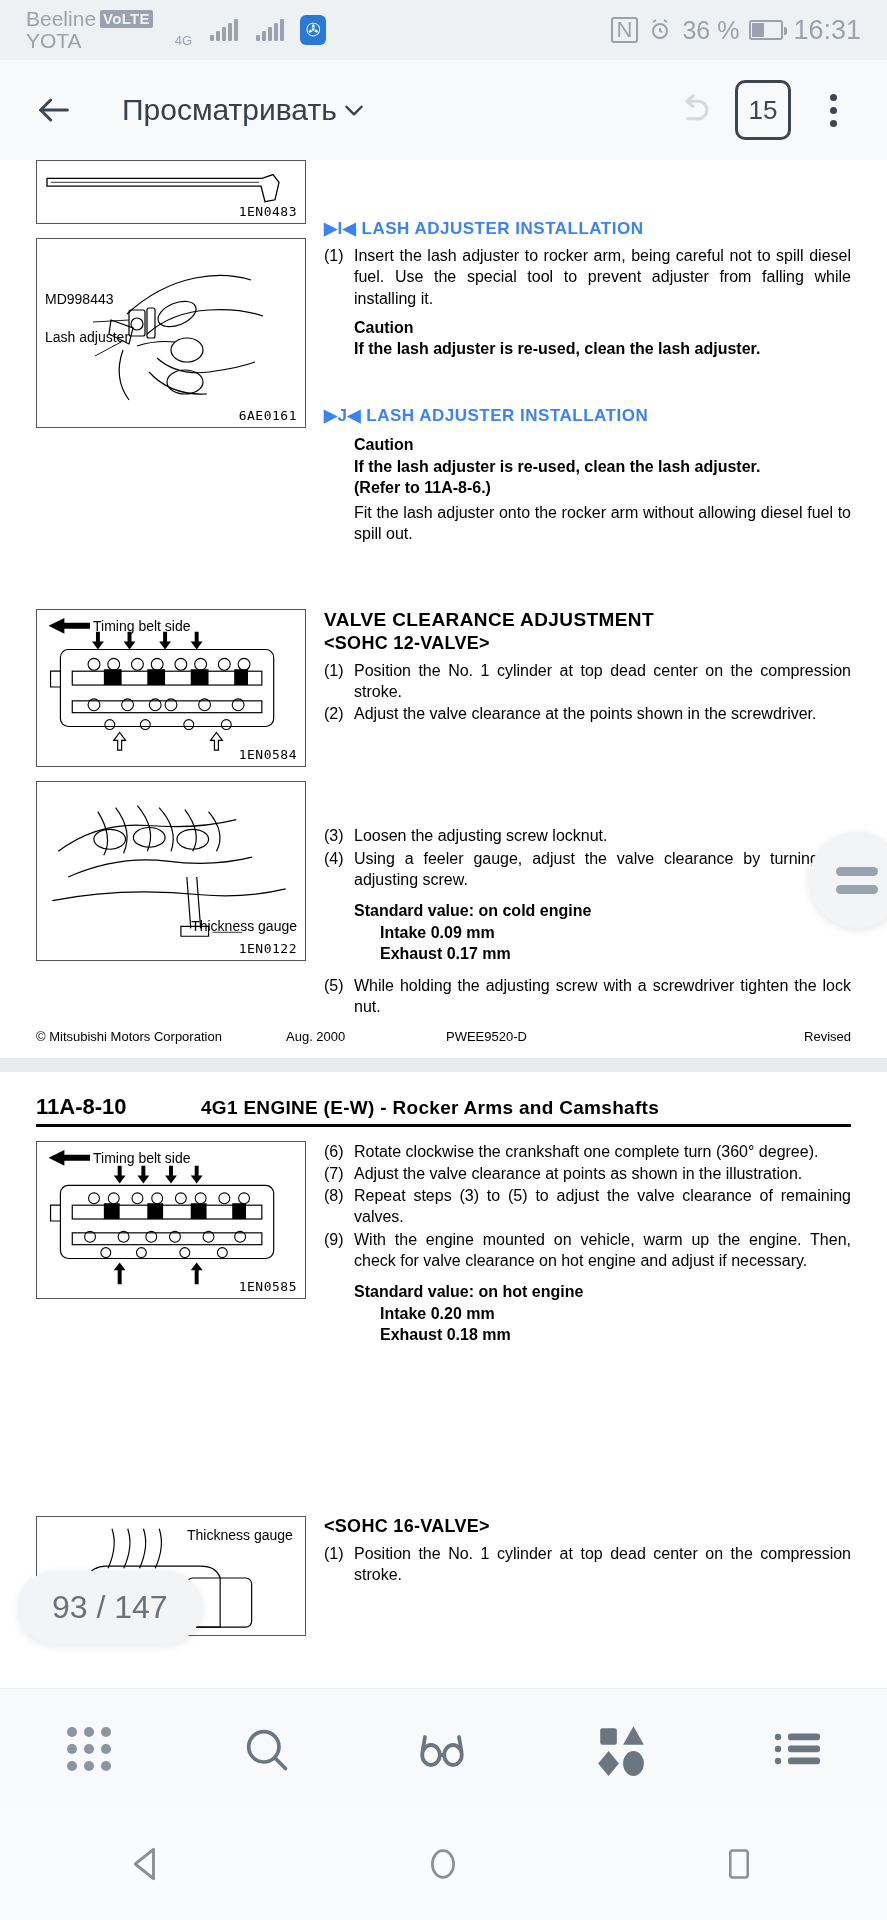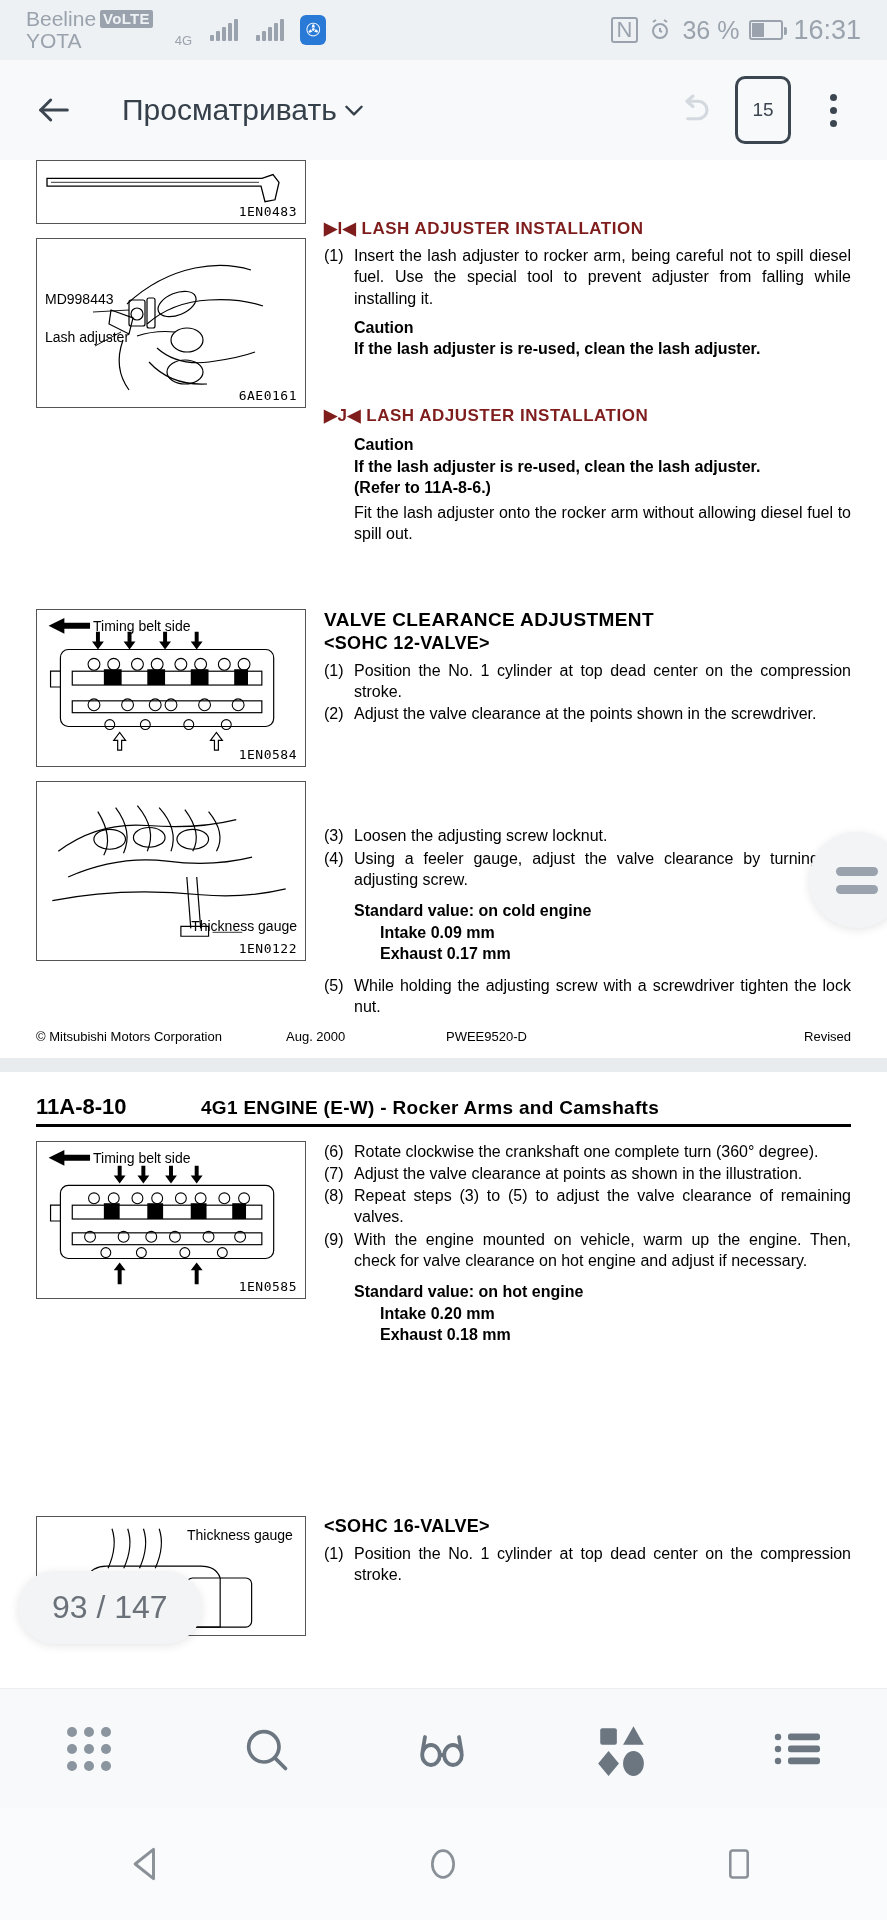--- a/index.html
+++ b/index.html
@@ -45,44 +45,44 @@
     display: flex; align-items: center; padding: 0 26px; gap: 14px;
     position: relative;
   }
   .icon-btn { width: 56px; height: 56px; display:flex; align-items:center; justify-content:center;
               color: #3c4650; }
   .app-title { font-size: 30px; color: #36404a; margin-left: 26px; display:flex;align-items:center;gap:4px;}
   .chev { font-size: 22px; color:#36404a; }
   .spacer { flex: 1; }
   .undo { color: #d3d9df; }
   .pagecount {
-    min-width: 56px; height: 68px; border: 3px solid #3c4650; border-radius: 10px;
+    min-width: 56px; height: 60px; border: 3px solid #3c4650; border-radius: 10px;
     display:flex; align-items:center; justify-content:center;
-    font-size: 19px; color:#3c4650; padding: 0 8px;
+    font-size: 26px; color:#3c4650; padding: 0 8px;
   }
   .kebab { display:flex; flex-direction:column; gap:6px; align-items:center; }
   .kebab i { width:7px;height:7px;border-radius:50%;background:#3c4650;display:block;}
 
   
   .doc { position:absolute; top:160px; left:0; right:0; bottom:232px; background:#fff; overflow:hidden; }
   .page { position:relative; background:#fff; padding: 0 36px; }
   .sep { height: 14px; background:#e9ecef; margin-top: 14px; }
 
   .cols { display:flex; }
   .colL { width: 270px; flex: none; }
   .colR { flex: 1; padding-left: 18px; }
 
   .fig { border: 1px solid #555; background:#fff; position:relative; margin-bottom: 14px; }
   .fig .code { position:absolute; right:8px; bottom:4px; font-size:13px;
                font-family:"DejaVu Sans Mono", monospace; letter-spacing:0.5px; color:#000;}
   .fig .lbl { position:absolute; font-size:14px; color:#000; }
 
   h2.sec { font-size: 19px; font-weight: bold; letter-spacing: .4px; margin-bottom: 2px; color:#000;}
   h3.sub { font-size: 18px; font-weight: bold; letter-spacing: .3px; margin: 0 0 6px 0; color:#000;}
-  .marker { font-size: 17px; font-weight: bold; letter-spacing: .5px; margin-bottom: 6px; color:#7f1d1d;}
+  .marker { font-size: 17px; font-weight: bold; letter-spacing: .5px; margin-bottom: 6px; color:#3b82f6;}
   p.body { font-size: 16px; line-height: 1.33; text-align: justify; color:#000; margin-bottom: 2px; }
   .olist { list-style:none; }
   .olist li { display:flex; font-size:16px; line-height:1.33; color:#000; margin-bottom:1px; }
   .olist li .num { width: 30px; flex:none; }
   .olist li .txt { flex:1; text-align: justify; }
   .caution { font-weight:bold; font-size:16px; line-height:1.33; margin: 8px 0 4px 30px; color:#000;}
   .stdval { font-weight:bold; font-size:16px; line-height:1.35; margin: 10px 0 10px 30px; color:#000;}
   .stdval .ind { margin-left: 26px; display:block; }
 
   .footline { display:flex; font-size:13px; color:#000; margin-top: 10px; align-items:baseline;}
@@ -215,21 +215,21 @@
         <div class="colL">
 
           <div class="fig" style="height:64px">
             <svg width="100%" height="100%" viewBox="0 0 268 64" preserveAspectRatio="none">
               <path d="M10 18 L225 18 L236 14 L242 22 L238 40 L228 42 L224 26 L10 26 Z" fill="none" stroke="#000" stroke-width="1.3"></path>
               <line x1="14" y1="22" x2="222" y2="22" stroke="#000" stroke-width="0.8"></line>
             </svg>
             <span class="code">1EN0483</span>
           </div>
 
-          <div class="fig" style="height:170px">
+          <div class="fig" style="height:190px">
             <svg width="100%" height="100%" viewBox="0 0 268 158">
               <g fill="none" stroke="#000" stroke-width="1.2">
                 <path d="M90 60 q30 -28 68 -36 q30 -6 56 2"></path>
                 <path d="M110 80 q25 -22 62 -24 q30 -2 54 6"></path>
                 <path d="M100 92 q18 -6 38 -4"></path>
                 <path d="M120 104 q20 18 52 14 q30 -4 46 -10"></path>
                 <path d="M112 118 q22 24 58 22"></path>
                 <ellipse cx="140" cy="60" rx="20" ry="11" transform="rotate(-22 140 60)"></ellipse>
                 <ellipse cx="150" cy="96" rx="16" ry="12"></ellipse>
                 <ellipse cx="148" cy="128" rx="18" ry="12"></ellipse>

